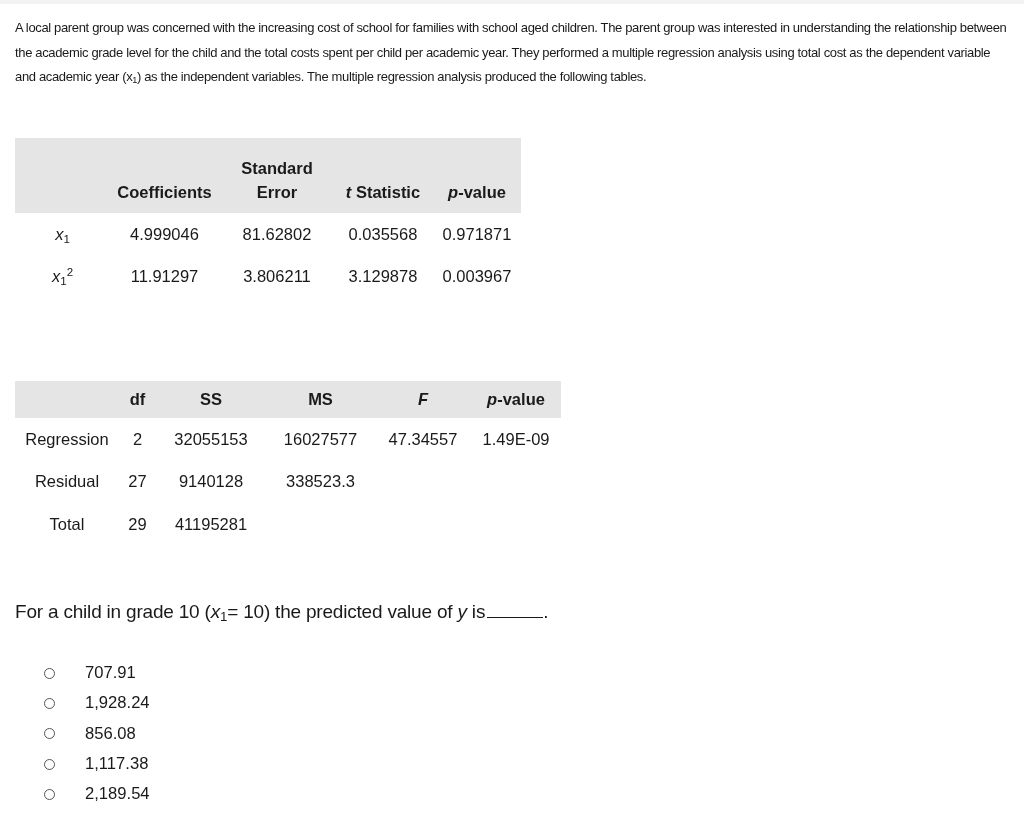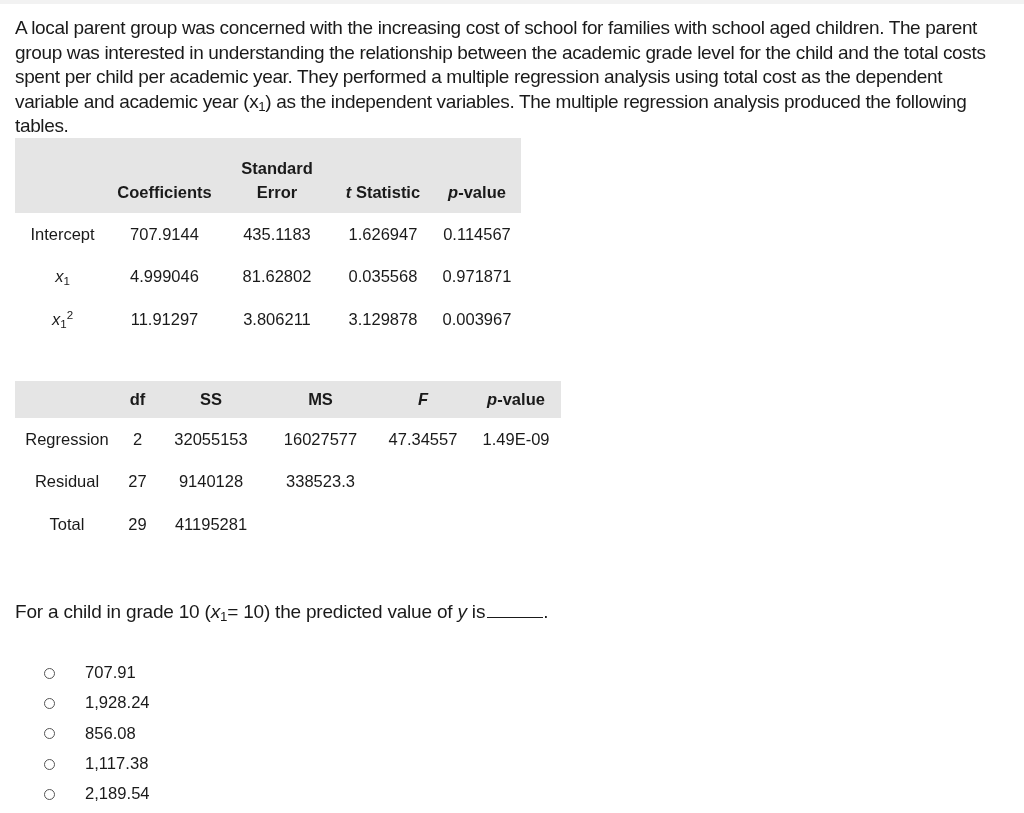--- a/index.html
+++ b/index.html
@@ -4,21 +4,21 @@
   <style>
     html, body { margin: 0; padding: 0; background: #ffffff; }
     body {
       width: 1024px; height: 813px; position: relative; overflow: hidden;
       font-family: "Liberation Sans", "DejaVu Sans", sans-serif;
       color: #1a1a1a;
     }
     .top-strip { position: absolute; left: 0; top: 0; width: 1024px; height: 4px; background: #f2f2f2; }
     .intro {
       position: absolute; left: 15px; top: 16px; width: 995px;
-      font-size: 19px; line-height: 24.5px; letter-spacing: -0.35px;
+      font-size: 13px; line-height: 24.5px; letter-spacing: -0.35px;
     }
     sub { font-size: 0.7em; vertical-align: -0.25em; line-height: 0; }
     sup { font-size: 0.7em; vertical-align: 0.55em; line-height: 0; }
     .it { font-style: italic; }
 
     table { border-collapse: collapse; position: absolute; font-size: 16.5px; }
     th { font-weight: bold; background: #e5e5e5; text-align: center; }
     td { text-align: center; }
 
     
@@ -66,27 +66,20 @@
   <thead>
     <tr>
       <th class="c0"></th>
       <th class="c1">Coefficients</th>
       <th class="c2"><span>Standard</span><br><span>Error</span></th>
       <th class="c3"><span class="it">t</span><span> Statistic</span></th>
       <th class="c4"><span class="it">p</span><span>-value</span></th>
     </tr>
   </thead>
   <tbody>
-    <tr>
-      <td class="c0">Intercept</td>
-      <td>707.9144</td>
-      <td>435.1183</td>
-      <td>1.626947</td>
-      <td>0.114567</td>
-    </tr>
     <tr>
       <td class="c0"><span class="it">x</span><sub>1</sub></td>
       <td>4.999046</td>
       <td>81.62802</td>
       <td>0.035568</td>
       <td>0.971871</td>
     </tr>
     <tr>
       <td class="c0"><span class="it">x</span><sub>1</sub><sup>2</sup></td>
       <td>11.91297</td>

